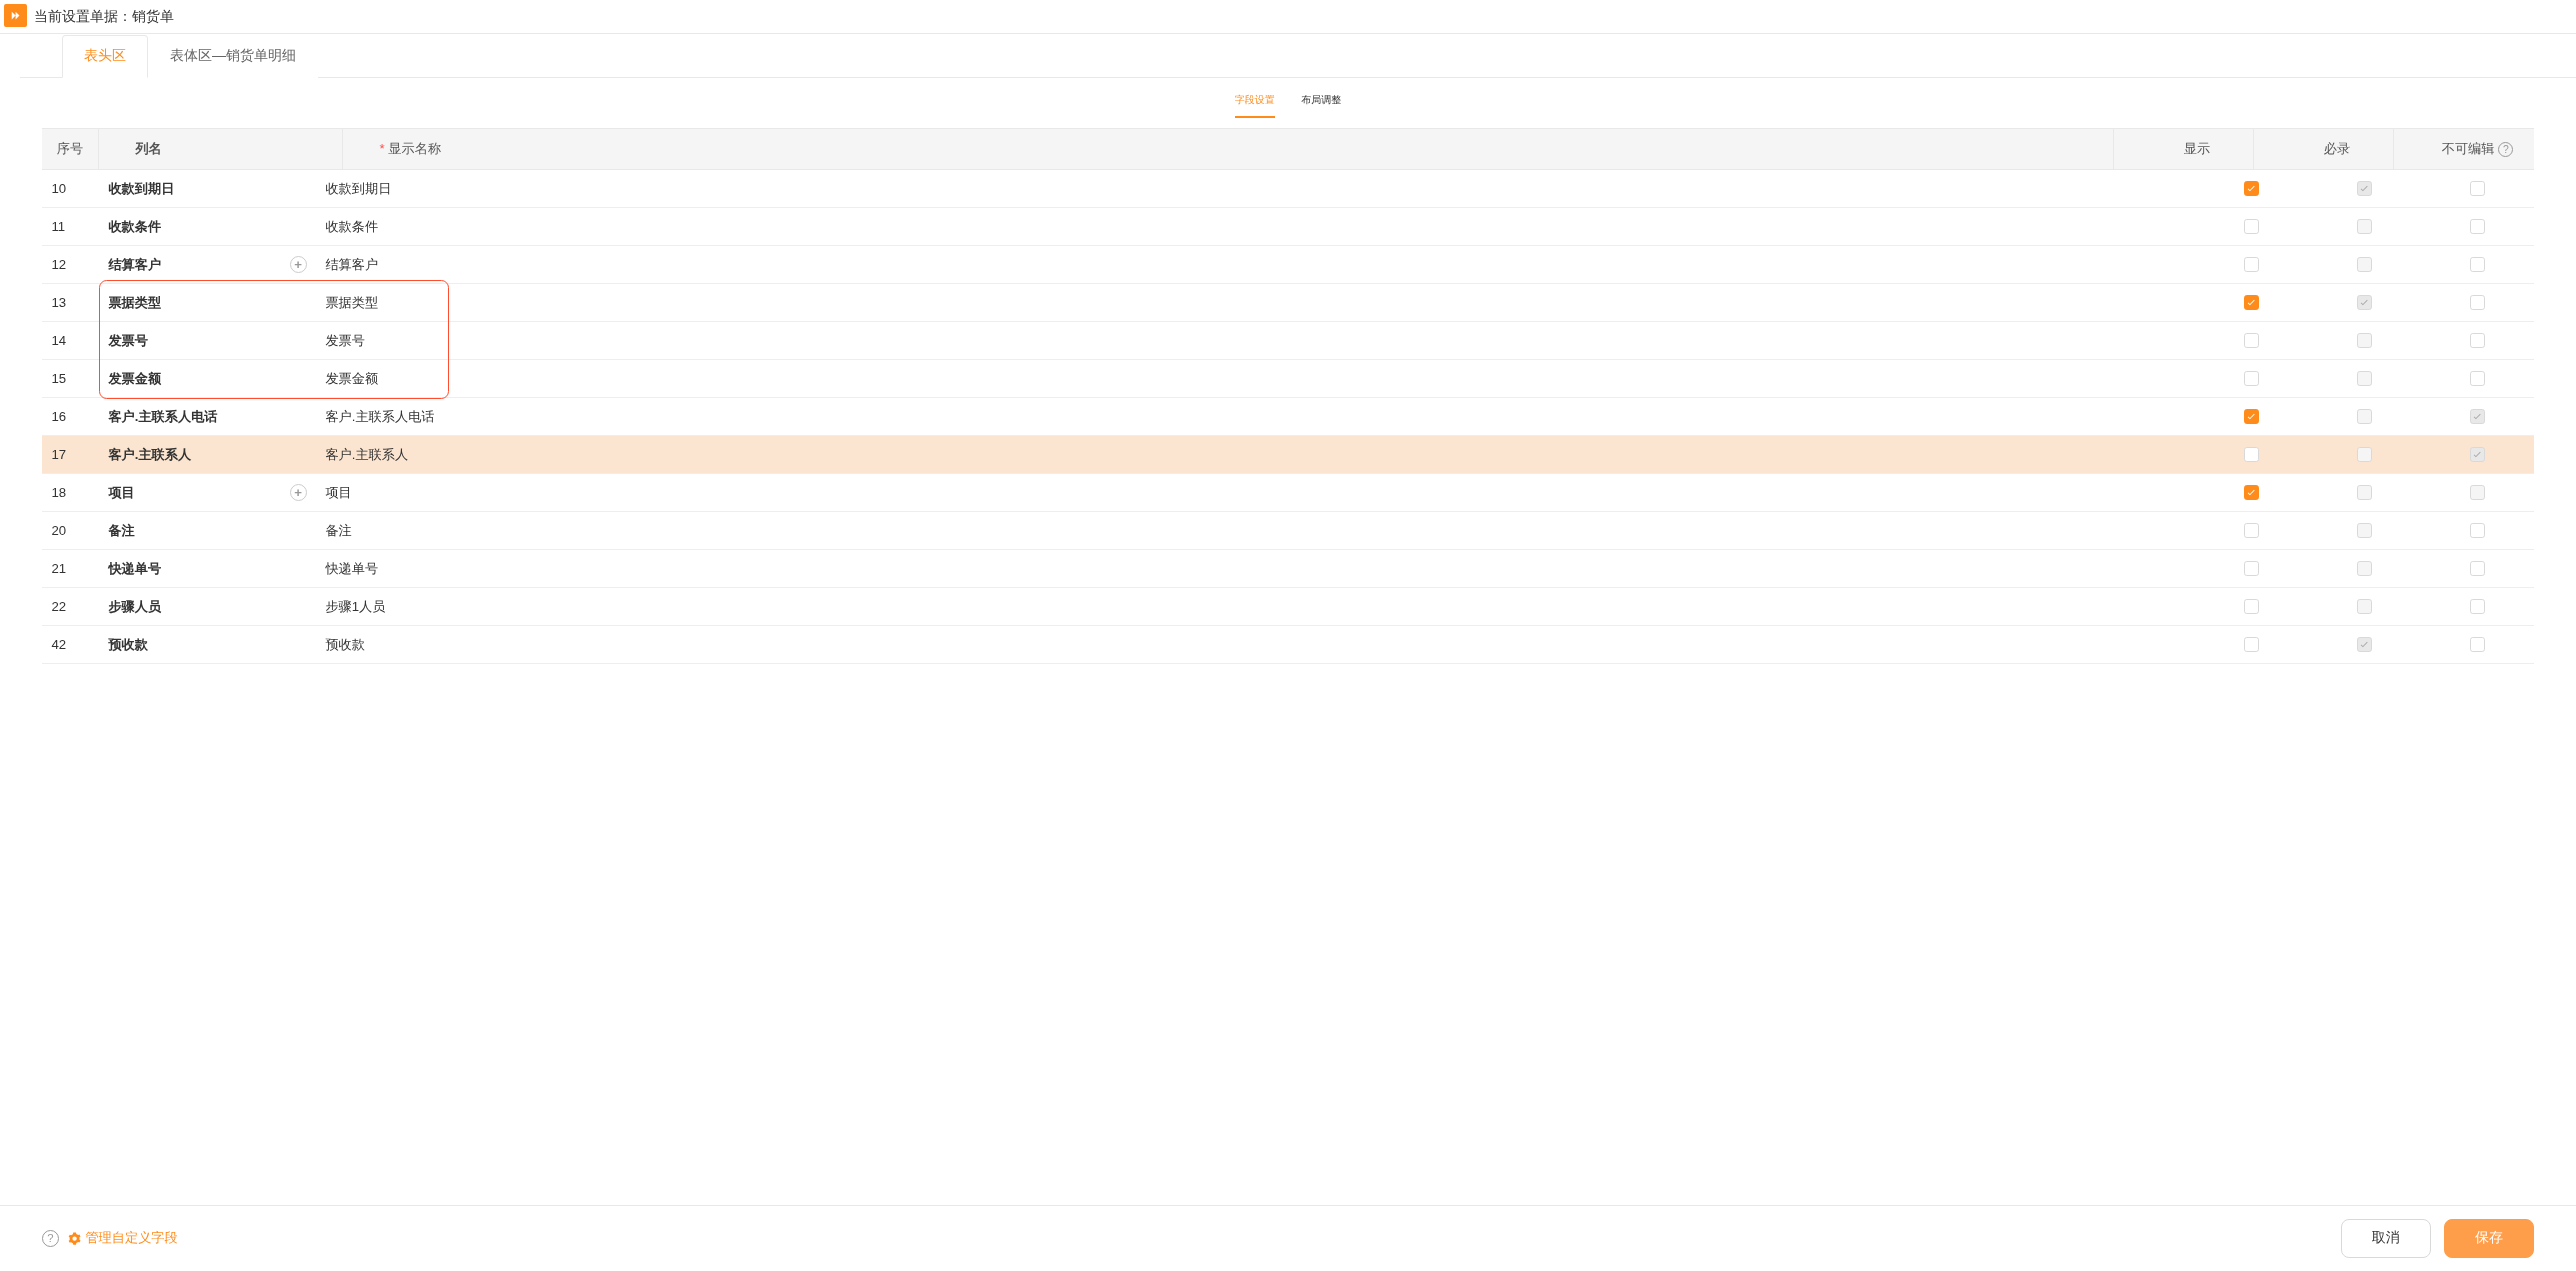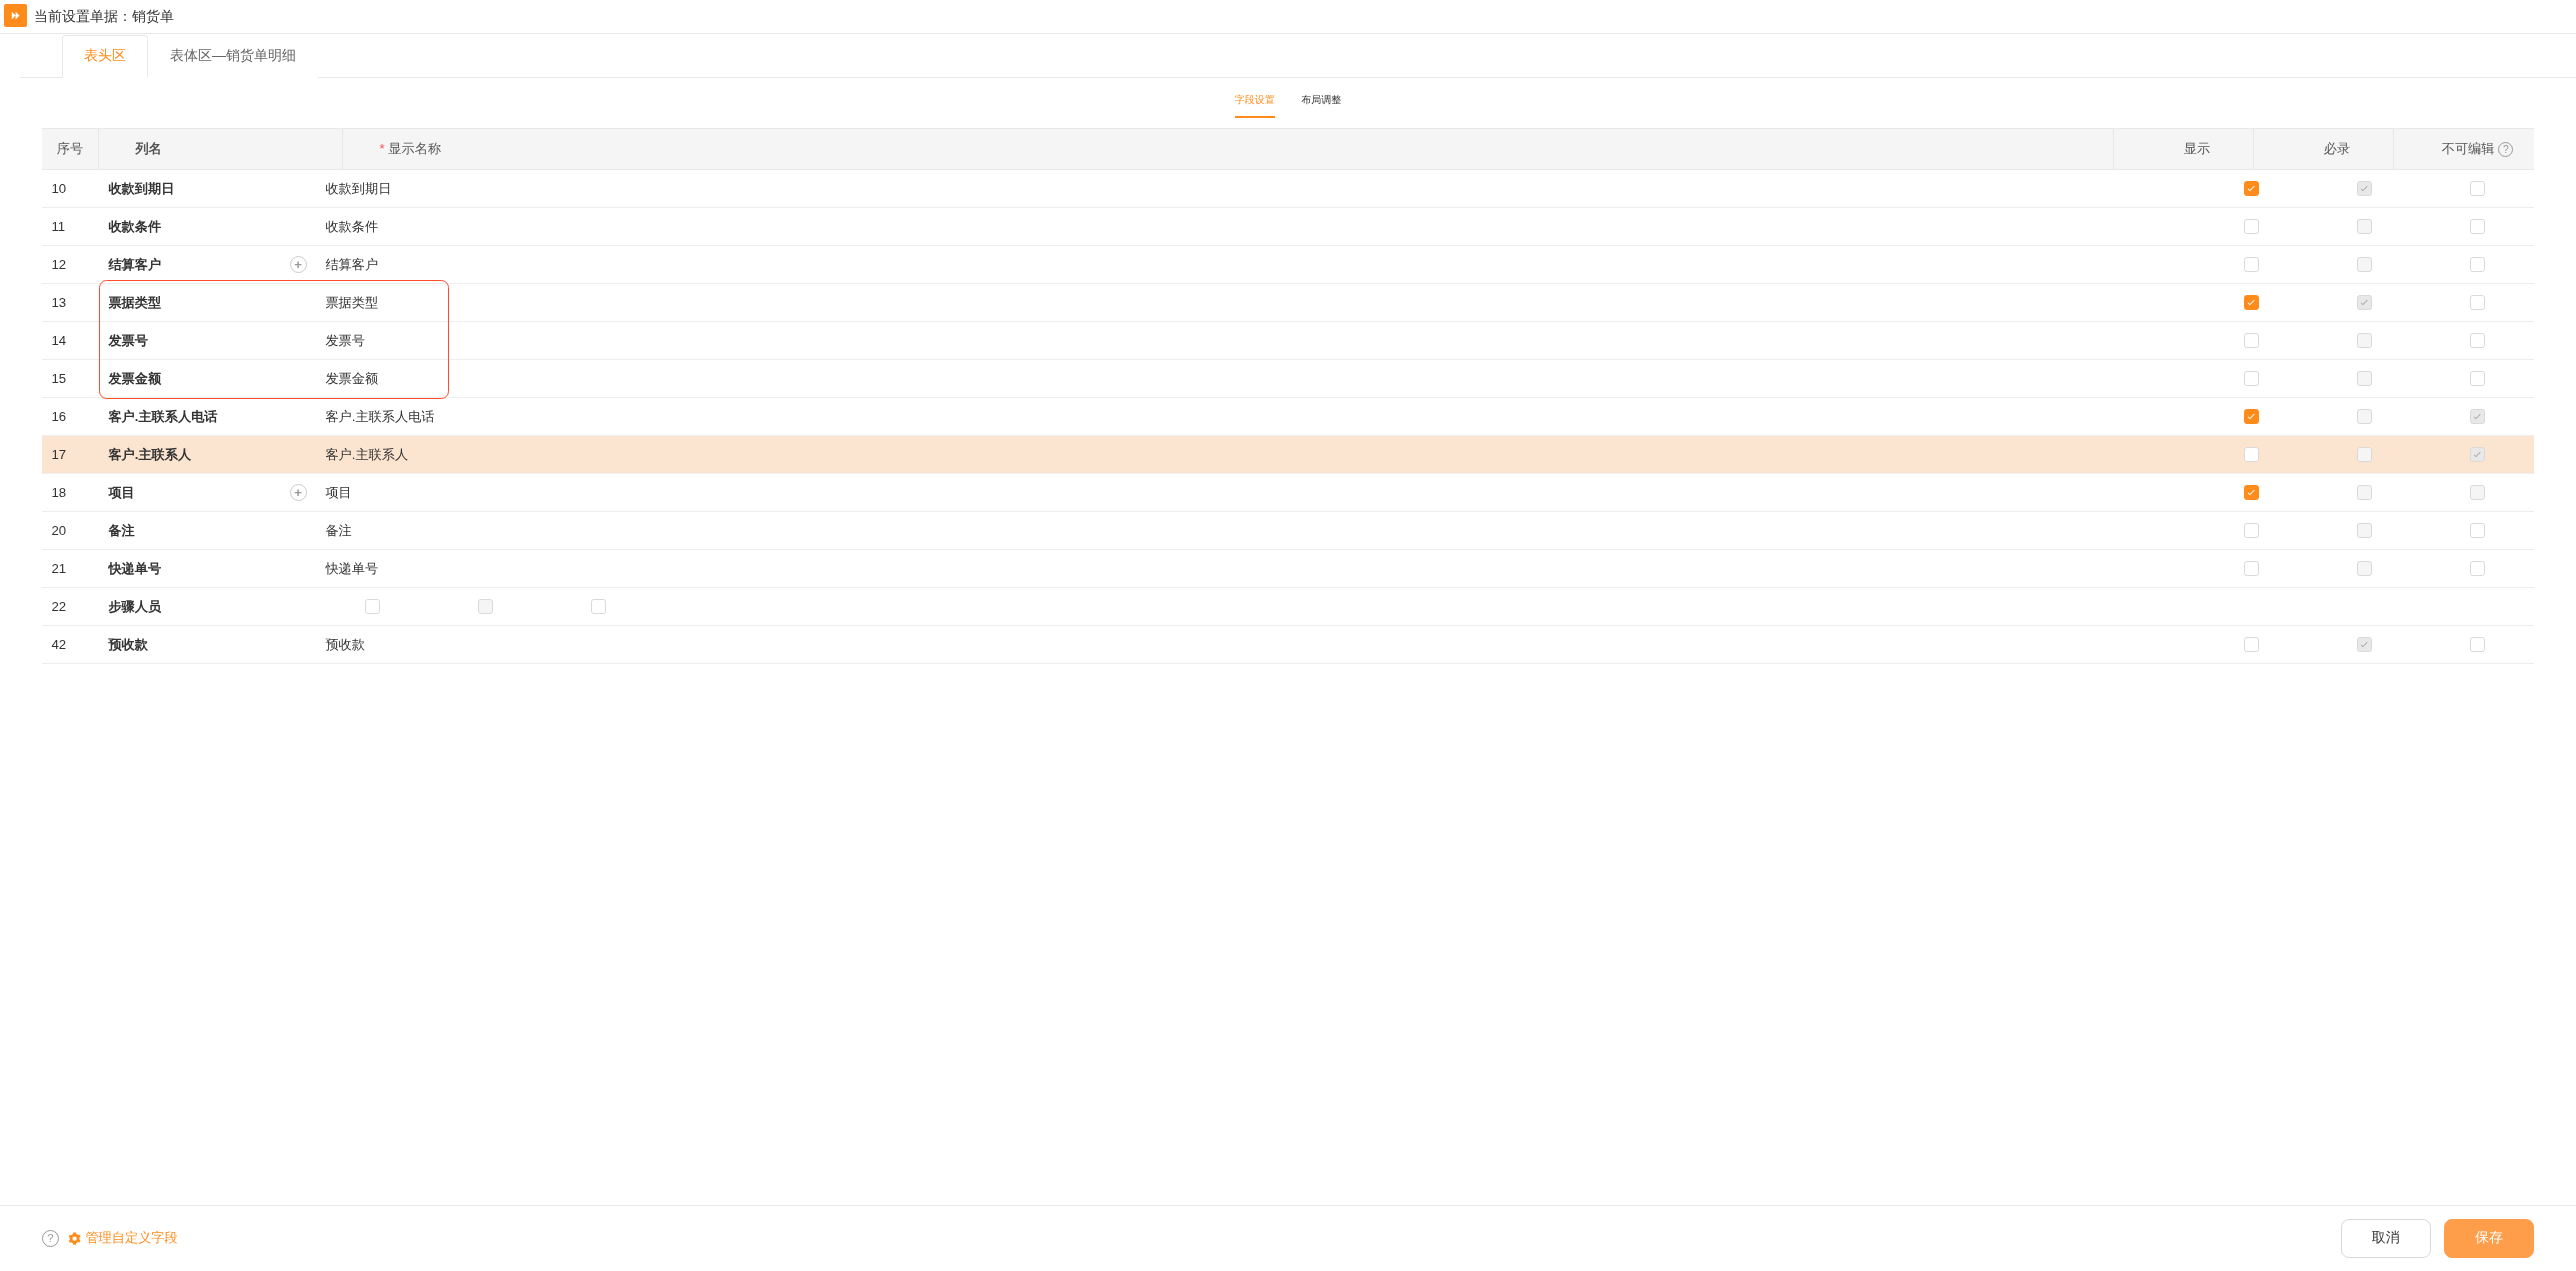--- a/index.html
+++ b/index.html
@@ -517,20 +517,21 @@
         </div>
   </div>
       <div class="trow">
     <div class="td col-seq">22</div>
     <div class="td col-name">
       <div class="col-name-inner">
         <span>步骤人员</span>
 
       </div>
     </div>
+    <div class="td col-display">步骤1人员</div>
     <div class="td col-check" style="justify-content:center">
           <span class="checkbox"></span>
         </div>
     <div class="td col-check" style="justify-content:center">
           <span class="checkbox disabled"></span>
         </div>
     <div class="td col-check" style="justify-content:center">
           <span class="checkbox"></span>
         </div>
   </div>

